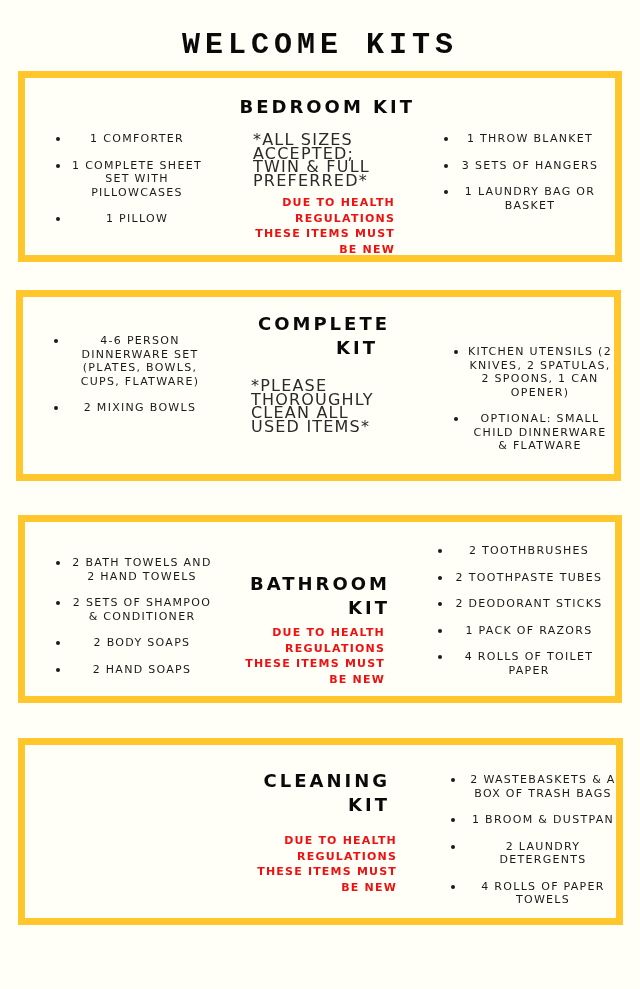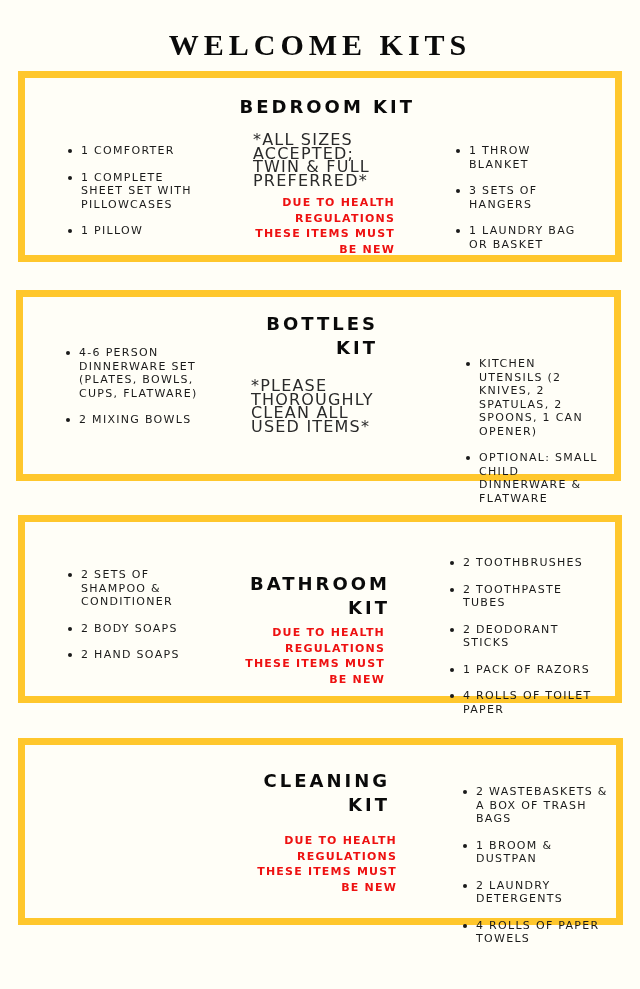--- a/index.html
+++ b/index.html
@@ -2,32 +2,32 @@
 <html><head>
 <meta charset="utf-8">
 <style>
   html, body { margin:0; padding:0; }
   body {
     width:640px; height:989px; background:#fffef7; position:relative; overflow:hidden;
     font-family:"DejaVu Sans", sans-serif; color:#111;
   }
   .title {
     position:absolute; left:0; top:28px; width:640px; text-align:center;
-    font-family:Liberation Serif, serif; font-weight:bold; font-size:30px;
+    font-family:Liberation Mono, monospace; font-weight:bold; font-size:30px;
     letter-spacing:5px; color:#0a0a0a;
   }
   .kit {
     position:absolute; box-sizing:border-box; border:7px solid #ffc72c; background:#fffef7;
   }
   .kit .heading {
     position:absolute; text-align:right; font-weight:bold; font-size:18px;
     letter-spacing:3px; line-height:24px; color:#0a0a0a;
   }
   .col { position:absolute; }
-  ul { margin:12px; padding:0 0 0 14px; list-style:none; }
+  ul { margin:0; padding:0 0 0 14px; list-style:none;text-align:center; }
   li {
     position:relative; font-size:11px; letter-spacing:1.3px; line-height:13.5px;
     color:#1a1a1a; margin-bottom:13px; text-transform:uppercase;
   }
   li::before {
     content:""; position:absolute; left:-13px; top:5px; width:4px; height:4px;
     background:#1a1a1a; border-radius:50%;
   }
   .note {
     position:absolute; text-align:left; font-size:16px; letter-spacing:1.2px;
@@ -57,40 +57,41 @@
   <div class="col" style="left:418px;top:54px;width:160px;">
     <ul>
       <li>1 THROW BLANKET</li>
       <li>3 SETS OF HANGERS</li>
       <li>1 LAUNDRY BAG OR BASKET</li>
     </ul>
   </div>
 </div>
 
 <div class="kit" style="left:16px;top:290px;width:605px;height:191px;">
-  <div class="heading" style="left:235px;top:15px;width:120px;">BOTTLES KIT</div>
+  <div class="heading" style="left:235px;top:15px;width:120px;">COMPLETE KIT</div>
   <div class="col" style="left:30px;top:37px;width:160px;">
     <ul>
       <li>4-6 PERSON DINNERWARE SET (PLATES, BOWLS, CUPS, FLATWARE)</li>
       <li>2 MIXING BOWLS</li>
     </ul>
   </div>
   <div class="note" style="left:228px;top:82px;width:140px;">*PLEASE THOROUGHLY CLEAN ALL USED ITEMS*</div>
   <div class="col" style="left:430px;top:48px;width:160px;">
     <ul>
       <li>KITCHEN UTENSILS (2 KNIVES, 2 SPATULAS, 2 SPOONS, 1 CAN OPENER)</li>
       <li>OPTIONAL: SMALL CHILD DINNERWARE &amp; FLATWARE</li>
     </ul>
   </div>
 </div>
 
 <div class="kit" style="left:18px;top:515px;width:604px;height:188px;">
   <div class="heading" style="left:225px;top:14px;width:140px;margin-top:36px;">BATHROOM KIT</div>
   <div class="col" style="left:30px;top:34px;width:160px;">
     <ul>
+      <li>2  BATH TOWELS AND 2 HAND TOWELS</li>
       <li>2  SETS OF SHAMPOO &amp; CONDITIONER</li>
       <li>2  BODY SOAPS</li>
       <li>2  HAND SOAPS</li>
     </ul>
   </div>
   <div class="warn" style="left:210px;top:103px;width:150px;">DUE TO HEALTH REGULATIONS THESE ITEMS MUST BE NEW</div>
   <div class="col" style="left:412px;top:22px;width:170px;">
     <ul>
       <li>2  TOOTHBRUSHES</li>
       <li>2  TOOTHPASTE TUBES</li>

